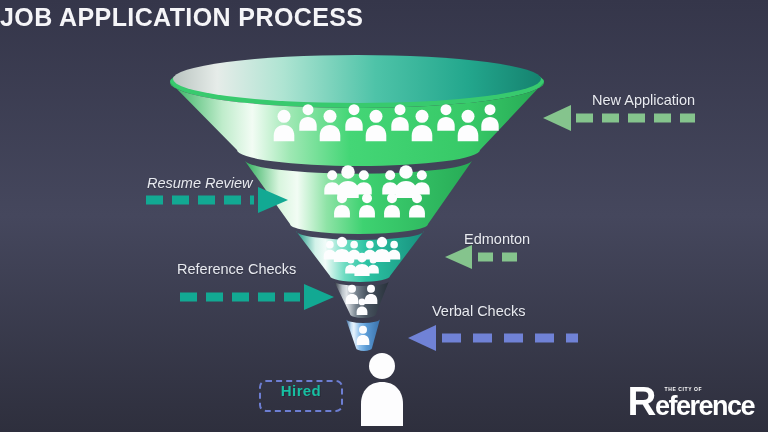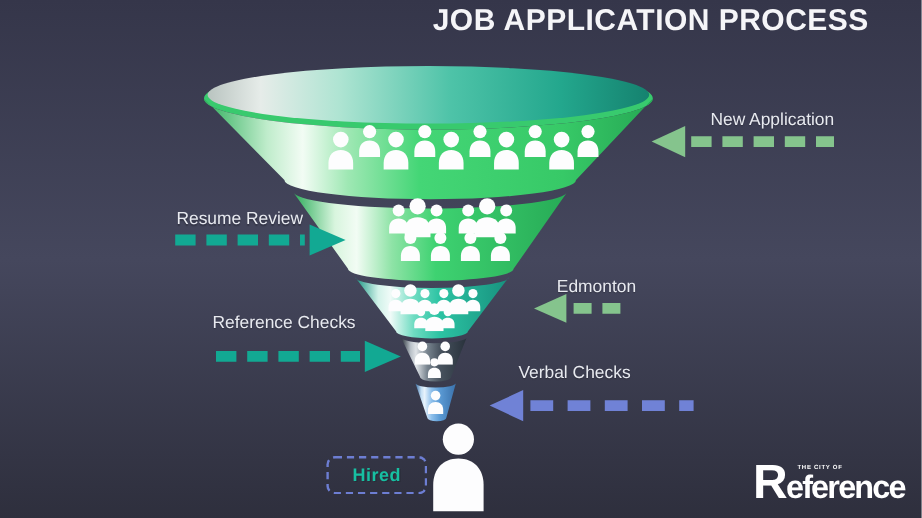--- a/index.html
+++ b/index.html
@@ -2,37 +2,37 @@
 <html><head>
 <meta charset="utf-8">
 <style>
   html,body{margin:0;padding:0;}
   body{
     width:768px;height:432px;position:relative;overflow:hidden;
     background:linear-gradient(180deg,#35364a 0%,#45475d 50%,#2e2f3d 100%);
     font-family:"Liberation Sans",sans-serif;
   }
   .slide-title{
-    position:absolute;top:3px;left:0;right:44px;text-align:right;
-    color:#f5f5f8;font-size:25px;font-weight:700;letter-spacing:0.4px;padding-left:28px;
+    position:absolute;top:3px;left:0;right:44px;text-align:left;
+    color:#f5f5f8;font-size:25px;font-weight:700;letter-spacing:0.4px;
   }
   .funnel-svg{position:absolute;left:0;top:0;width:768px;height:432px;}
   .stage-label{
     position:absolute;color:#e8eaf0;font-size:14.5px;font-weight:400;
     white-space:nowrap;text-shadow:0 1px 1px rgba(0,0,0,0.25);
   }
   .lbl-new-application{left:573px;top:92px;margin-left:19px;}
-  .lbl-resume-review{left:147px;top:175px;}
+  .lbl-resume-review{left:147px;top:175px;font-style:italic;}
   .lbl-interview{left:464px;top:231px;}
   .lbl-reference-checks{left:177px;top:261px;}
   .lbl-verbal-offer{left:432px;top:303px;}
   .hired-box{
-    position:absolute;left:272px;top:380px;width:80px;height:28px;
+    position:absolute;left:259px;top:380px;width:80px;height:28px;
     border:2px dashed #6d7ed3;border-radius:7px;
-    display:flex;align-items:center;justify-content:center;
+    display:flex;align-items:flex-start;justify-content:center;
   }
   .hired-text{
     color:#17bfa2;font-weight:700;font-size:15px;letter-spacing:0.4px;
     text-shadow:1px 1px 0 #2a2b38;
   }
   .logo{position:absolute;right:14px;bottom:6px;color:#ffffff;}
   .logo-inner{position:relative;display:block;}
   .logo-brand{
     display:block;font-weight:700;font-size:27px;letter-spacing:-1.5px;
     line-height:40px;

